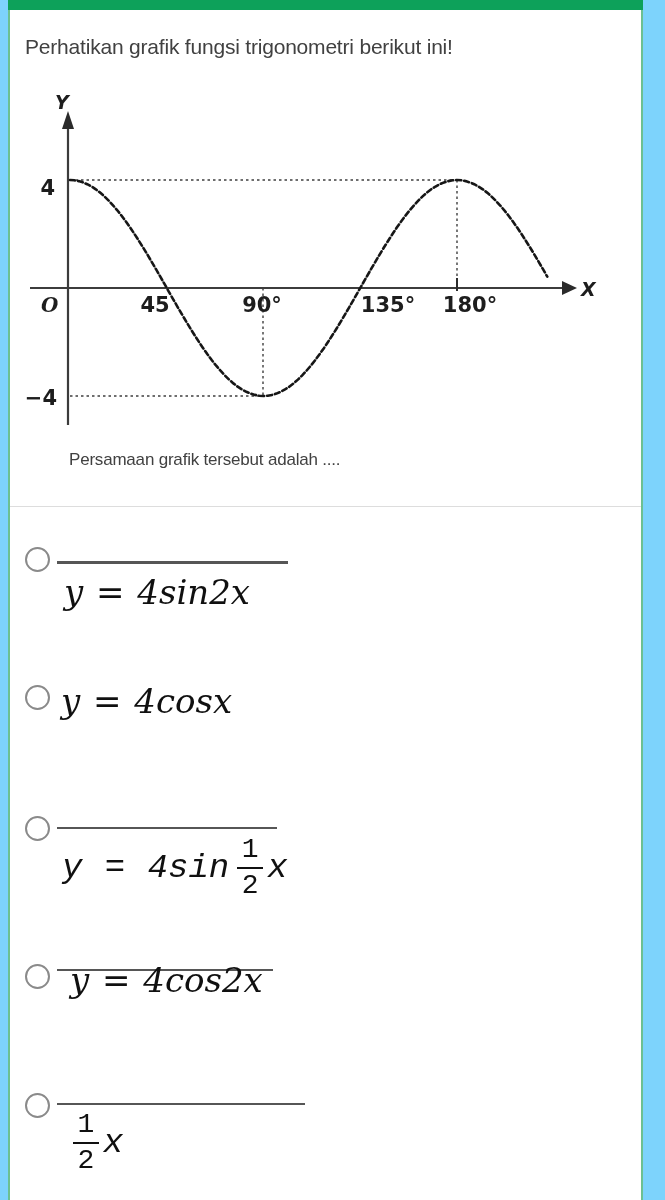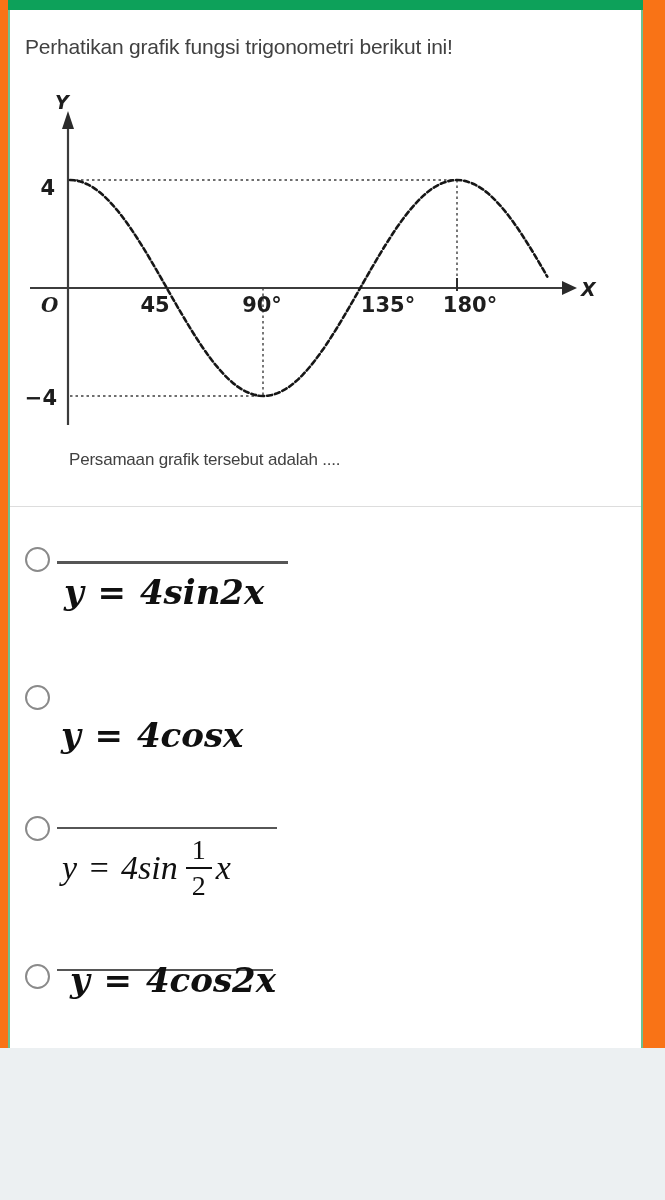--- a/index.html
+++ b/index.html
@@ -1,17 +1,17 @@
 <!DOCTYPE html>
 <html><head>
 <meta charset="utf-8">
 <style>
   html,body{margin:0;padding:0;}
   body{font-family:"Liberation Sans",sans-serif;background:#ecf0f2;}
-  .page{position:relative;width:665px;height:1048px;background:#f97316;overflow:hidden;}
+  .page{position:relative;width:665px;height:1200px;background:#7dd3fc;overflow:hidden;}
 
   .card{position:absolute;left:8px;top:0;width:635px;height:1200px;background:#ffffff;
         border-left:2px solid #6cc091;border-right:2px solid #6cc091;box-sizing:border-box;}
   .topbar{position:absolute;left:8px;top:0;width:635px;height:10px;background:#0da15a;}
 
   .question-title{position:absolute;left:25px;top:33px;width:600px;
         font-size:21px;line-height:27px;color:#414141;letter-spacing:-0.2px;}
   .question-prompt{position:absolute;left:25px;top:446px;width:600px;
         font-size:17px;line-height:27px;color:#414141;letter-spacing:-0.2px;margin-left:44px;}
 
@@ -26,23 +26,23 @@
   .g-axlab{font-family:"DejaVu Sans",sans-serif;font-weight:bold;fill:#1d1d1d;font-size:19px;font-style:italic;}
   .g-origin{font-family:"DejaVu Serif",serif;font-weight:bold;font-style:italic;fill:#1d1d1d;font-size:20px;}
 
   .divider{position:absolute;left:10px;top:506px;width:631px;height:1px;background:#dddddd;}
 
   .option{position:absolute;left:0;top:0;width:640px;}
   .radio{position:absolute;width:25px;height:25px;border:2px solid #8a8a8a;border-radius:50%;
          background:#ffffff;box-sizing:border-box;}
   .opt-rule{position:absolute;background:#565656;}
   .formula{position:absolute;font-family:"DejaVu Serif","Liberation Serif",serif;
-           font-style:italic;color:#101010;font-size:34px;white-space:nowrap;word-spacing:2px;font-weight:bold;}
+           font-style:italic;color:#101010;font-size:34px;white-space:nowrap;word-spacing:2px;}
   .formula-row{position:absolute;display:flex;align-items:center;height:80px;
-           font-family:Liberation Serif, serif;font-style:italic;
+           font-family:Liberation Mono, monospace;font-style:italic;
            color:#101010;font-size:34px;white-space:nowrap;word-spacing:2px;}
   .frac{display:inline-flex;flex-direction:column;align-items:center;margin:0 4px 0 8px;
         font-style:normal;line-height:1;}
   .frac .num,.frac .den{font-size:28px;line-height:30px;}
   .frac .bar{width:26px;height:0;border-top:2.5px solid #101010;margin:2px 0;}
 </style>
 </head>
 <body>
 
 <div class="page">
@@ -84,21 +84,21 @@
   <div class="divider"></div>
 
   <div class="option">
     <span class="radio" style="left:25px;top:547px;"></span>
     <div class="opt-rule" style="left:57px;top:561px;width:231px;height:3px;"></div>
     <div class="formula" style="left:64px;top:572px;">y = 4sin2x</div>
   </div>
 
   <div class="option">
     <span class="radio" style="left:25px;top:685px;"></span>
-    <div class="formula" style="left:61px;top:715px;">y = 4cosx</div>
+    <div class="formula" style="left:61px;top:681px;">y = 4cosx</div>
   </div>
 
   <div class="option">
     <span class="radio" style="left:25px;top:816px;"></span>
     <div class="opt-rule" style="left:57px;top:827px;width:220px;height:2px;"></div>
     <div class="formula-row" style="left:62px;top:828px;">
       <span>y = 4sin</span>
       <span class="frac">
         <span class="num">1</span>
         <span class="bar"></span>

